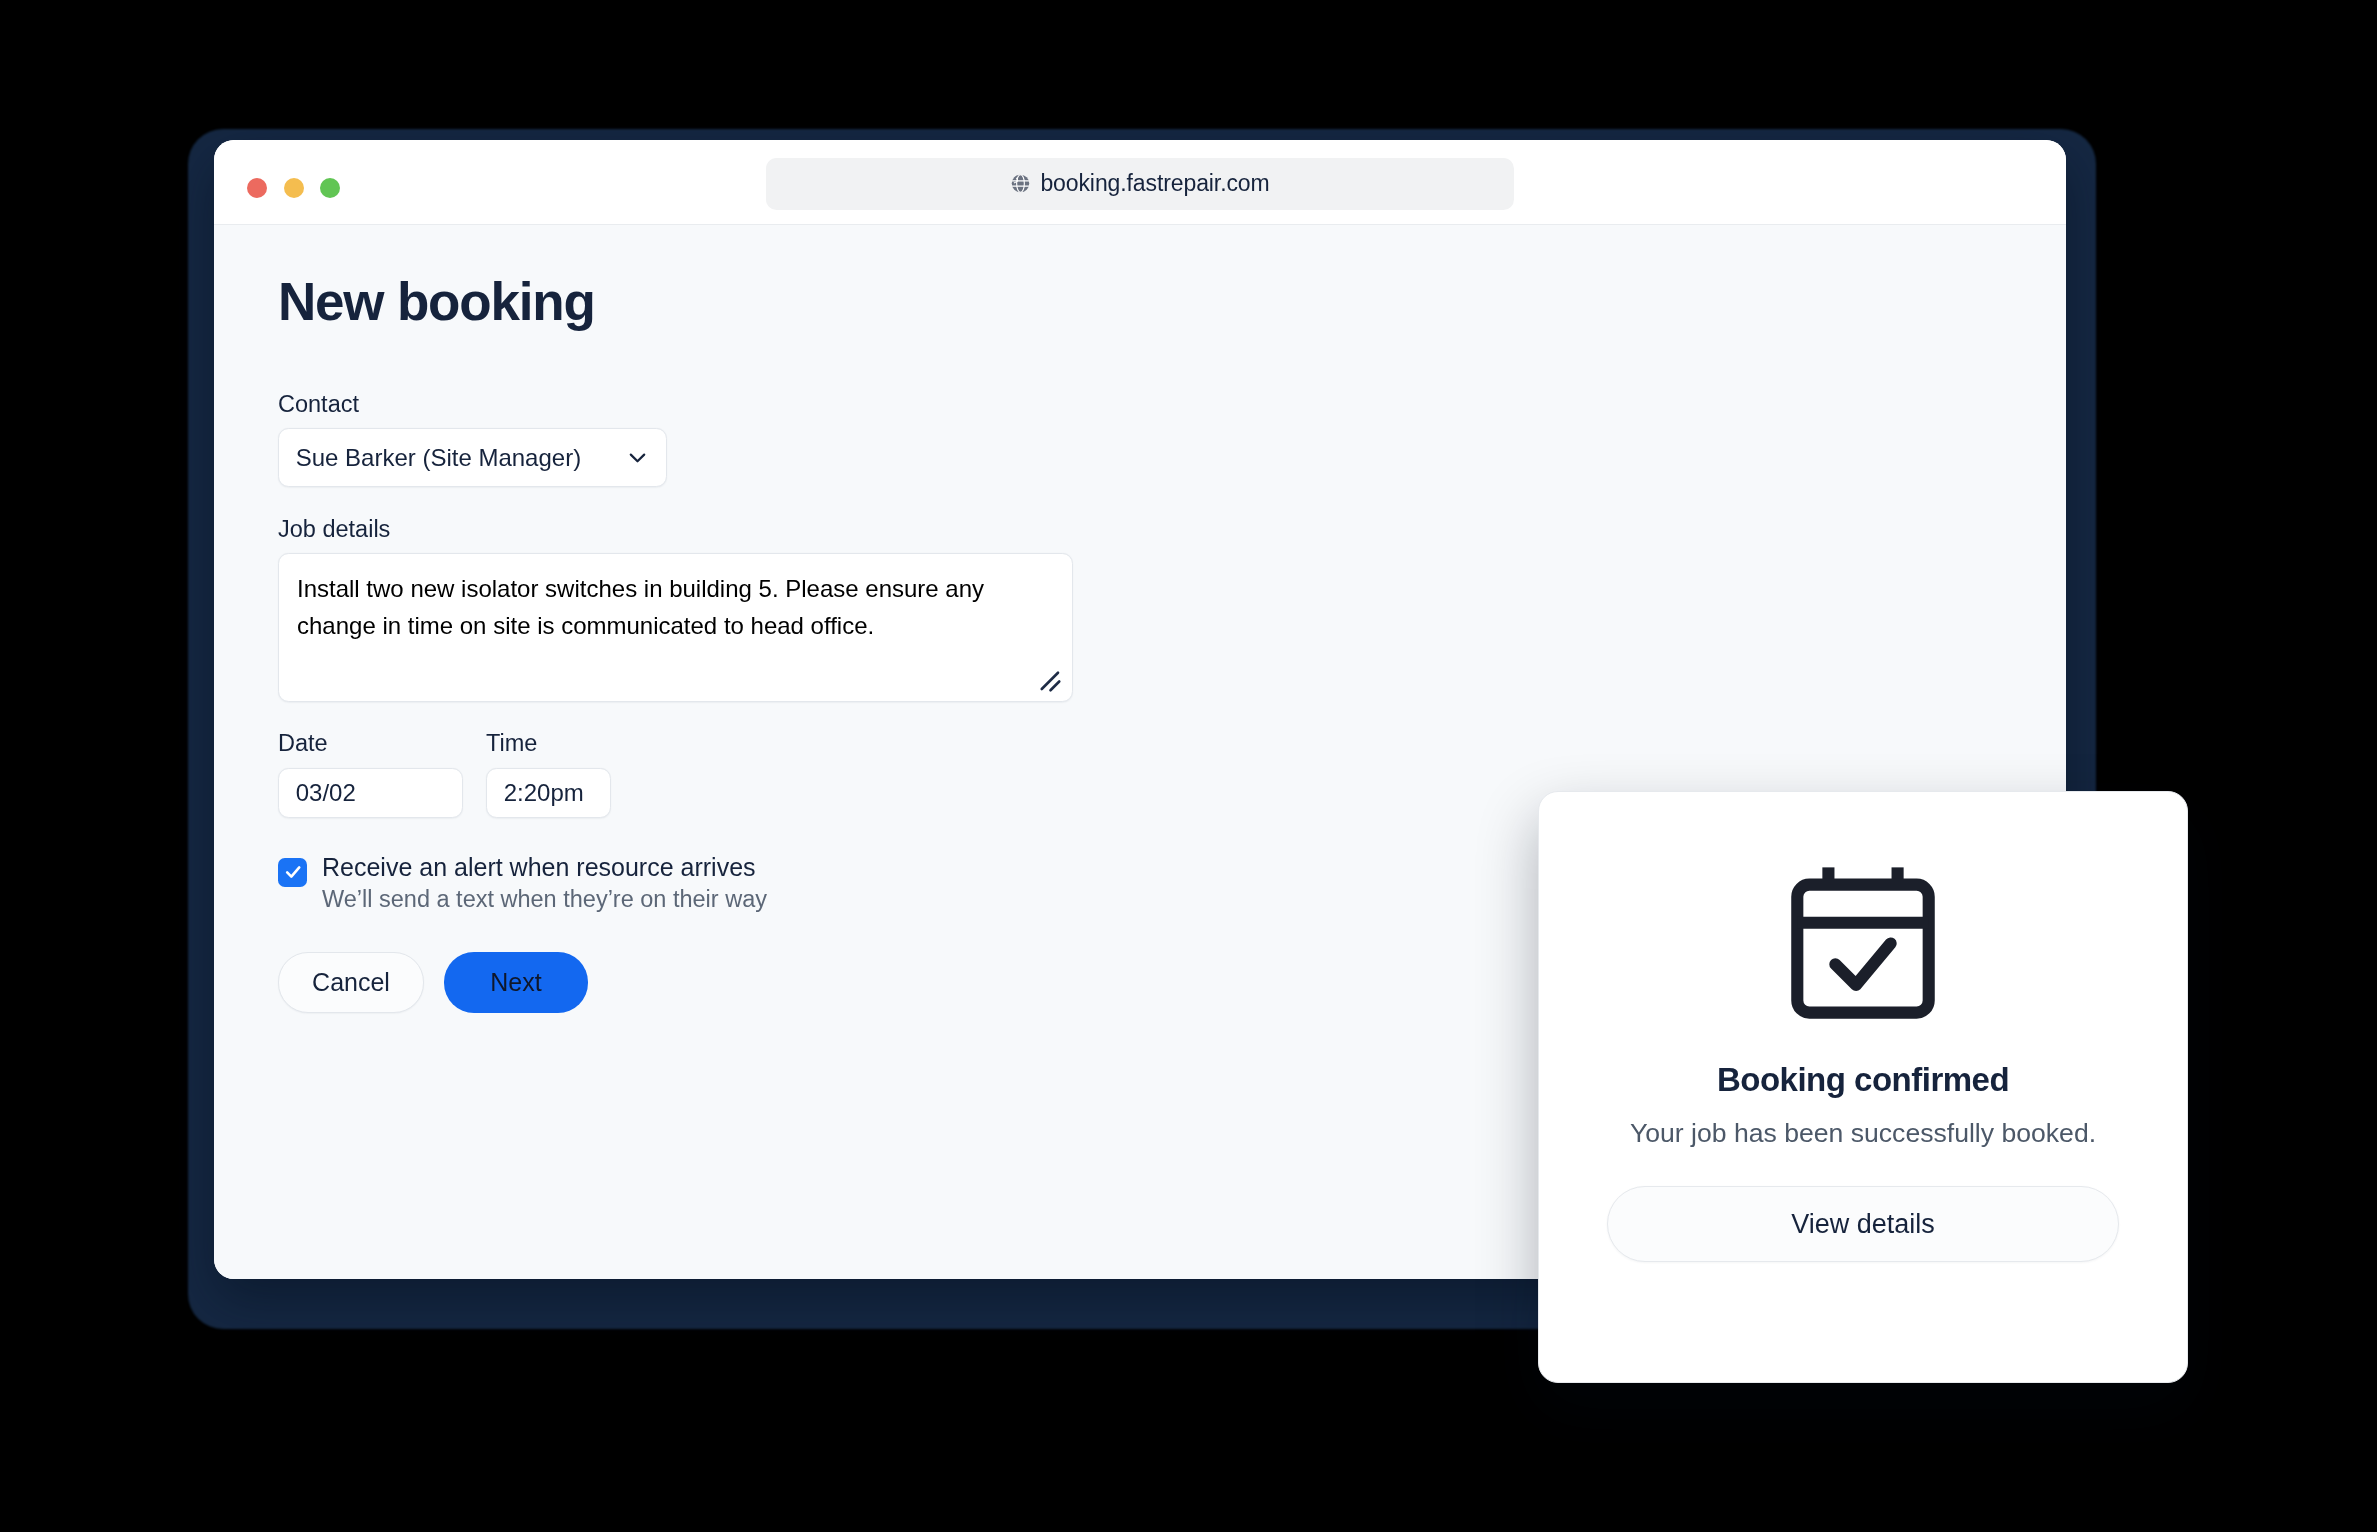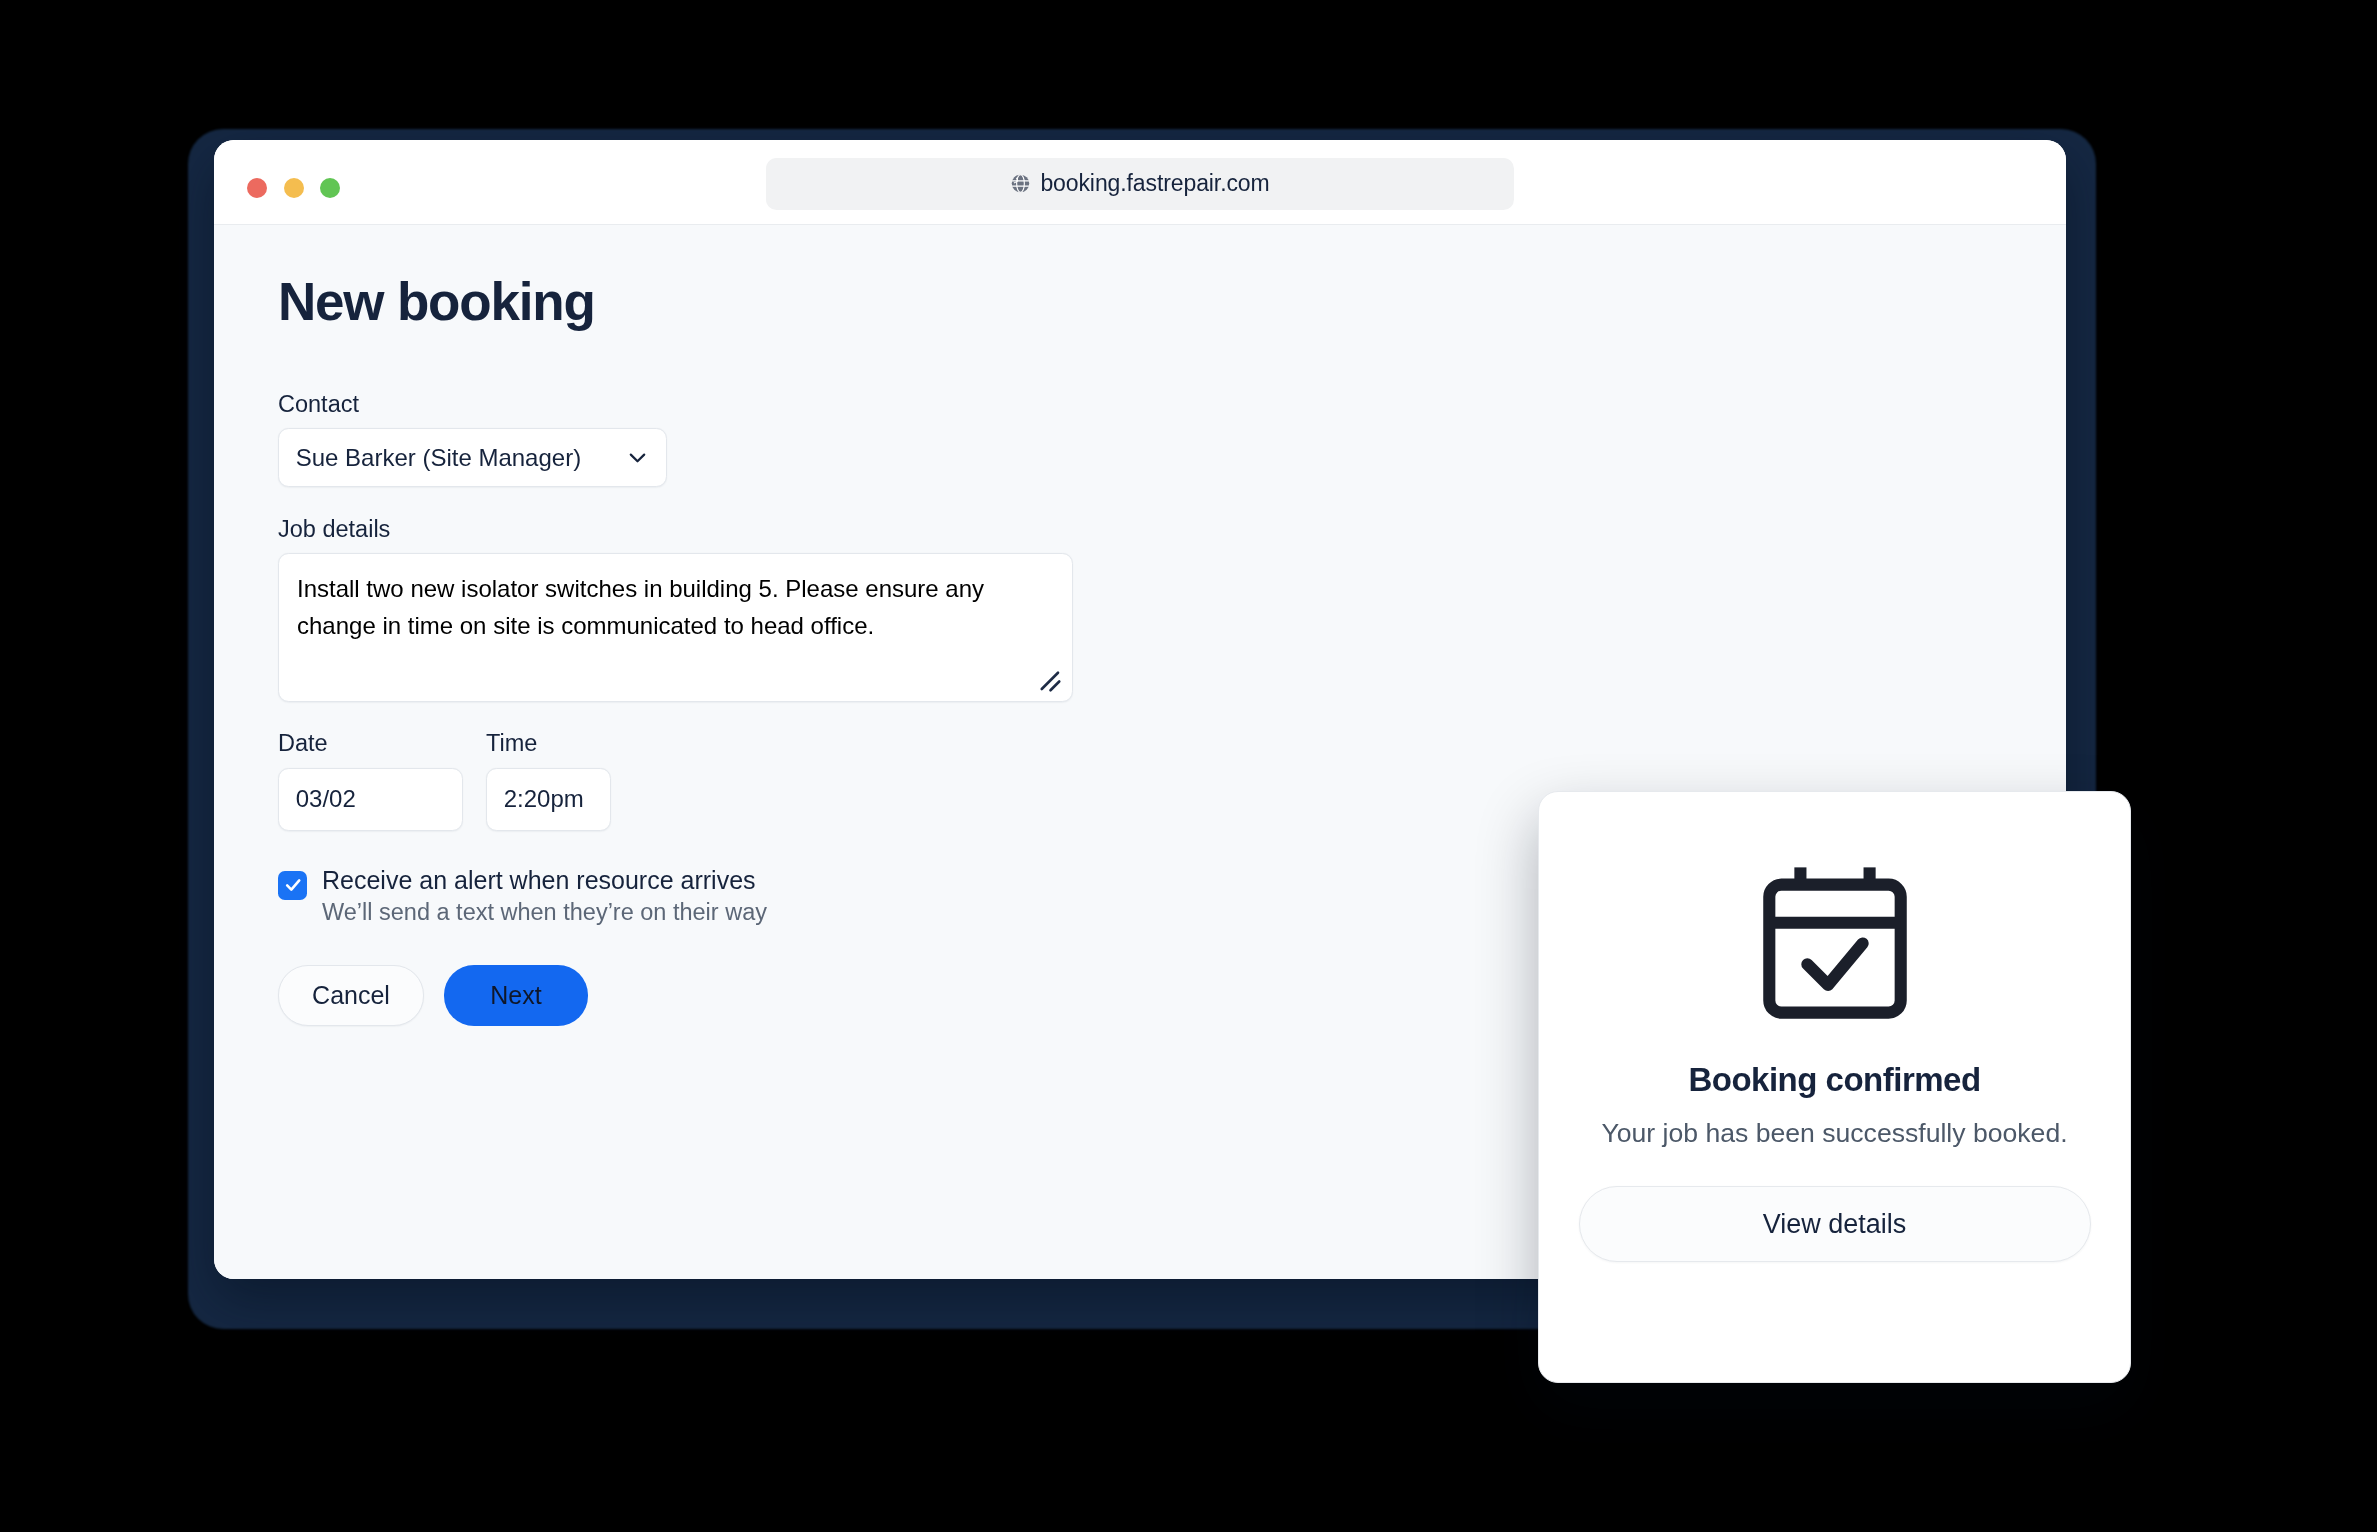--- a/index.html
+++ b/index.html
@@ -180,21 +180,21 @@
 
   .datetime-row {
     display: flex;
     gap: 23px;
     margin-top: 29px;
   }
   .dt-field-date { width: 185px; }
   .dt-field-time { width: 125px; }
 
   .text-control {
-    height: 63px;
+    height: 50px;
     background: #ffffff;
     border: 1.5px solid #e3e7ec;
     border-radius: 10.6px;
     display: flex;
     align-items: center;
     padding: 0 16.7px;
     font-size: 24px;
     color: #16233c;
     box-shadow: 0 0.8px 1.5px rgba(20, 35, 60, 0.05);
   }
@@ -259,21 +259,21 @@
     border: none;
     color: #0f172a;
     min-width: 144px;
   }
 
   
   .confirm-card {
     position: absolute;
     left: 1538px;
     top: 791px;
-    width: 593px;
+    width: 650px;
     height: 592px;
     background: #ffffff;
     border: 1.5px solid #e6e9ed;
     border-radius: 20px;
     box-shadow: 0 26px 61px rgba(4, 12, 28, 0.30);
     display: flex;
     flex-direction: column;
     align-items: center;
     padding: 65px 53px 0 53px;
   }

